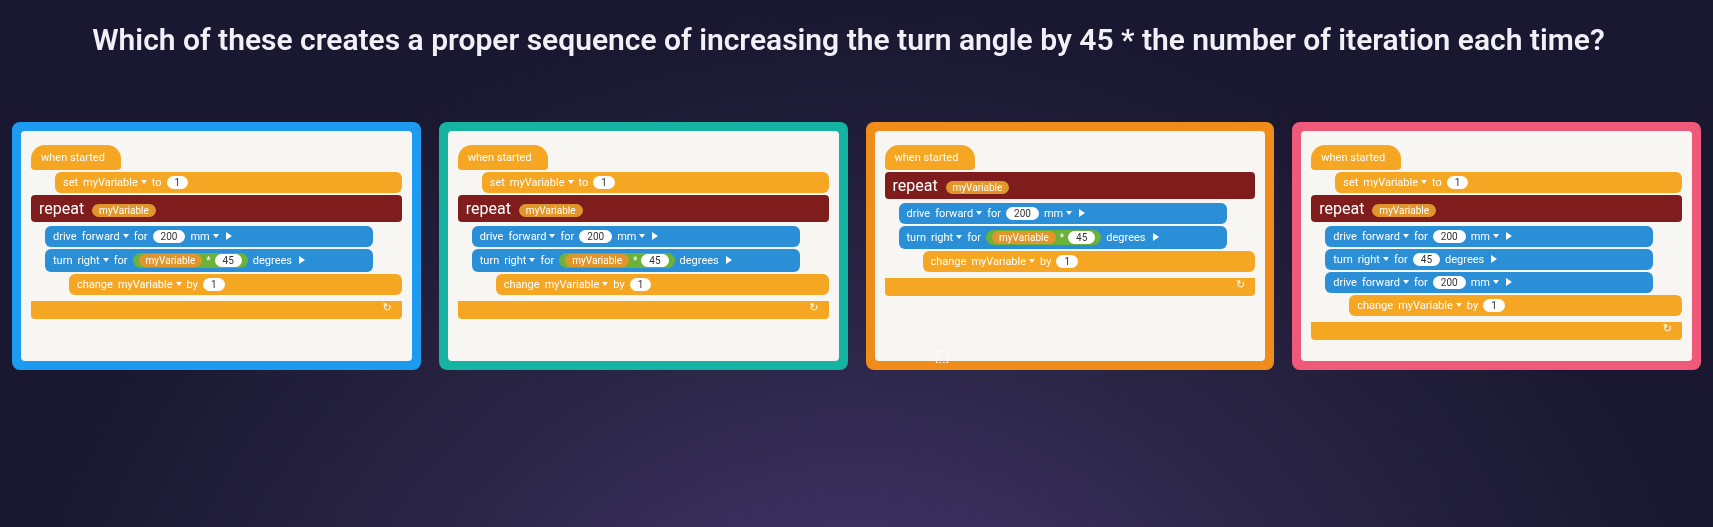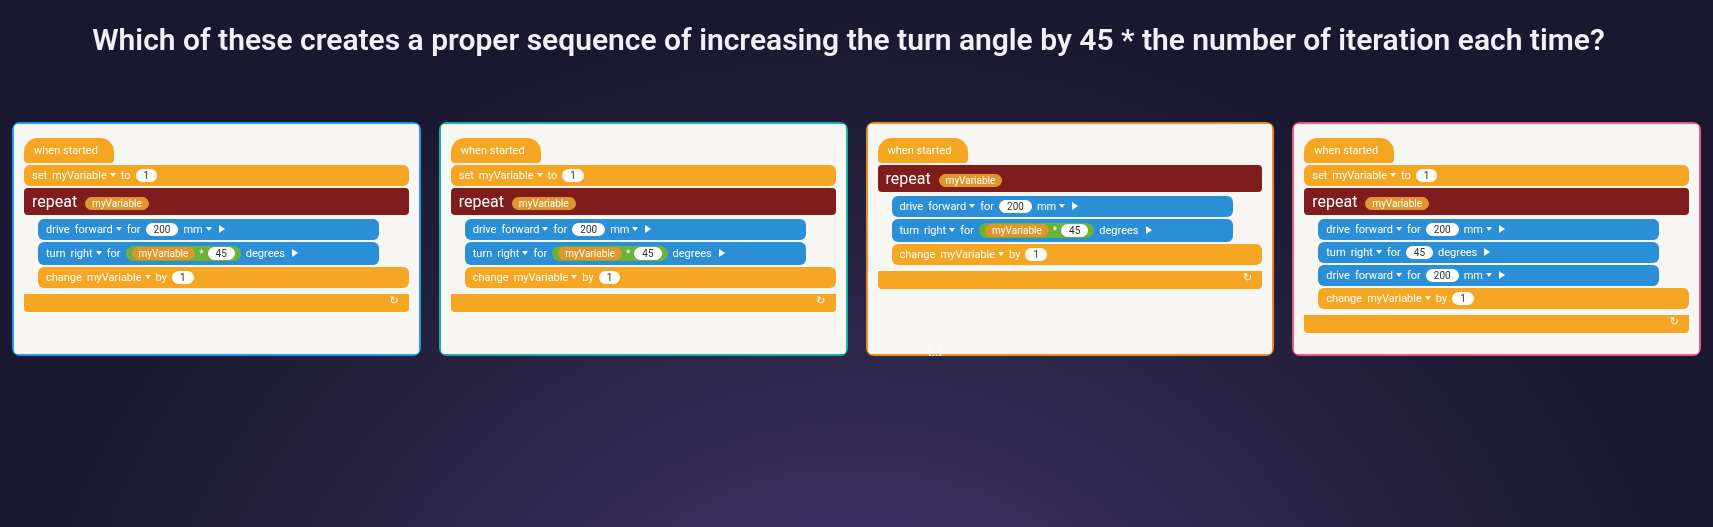--- a/index.html
+++ b/index.html
@@ -23,21 +23,21 @@
   }
   .options {
     display: flex;
     justify-content: space-between;
     gap: 18px;
     padding: 60px 12px 0 12px;
   }
   .option {
     flex: 1;
     border-radius: 8px;
-    padding: 2px;
+    padding: 9px;
     position: relative;
   }
   .opt-blue   { background: #1d9bf0; }
   .opt-teal   { background: #14b3a2; }
   .opt-orange { background: #f08c1a; }
   .opt-pink   { background: #f05a7a; }
   .canvas {
     background: #f8f6f2;
     border-radius: 4px;
     padding: 14px 10px 14px 10px;
@@ -56,21 +56,21 @@
     white-space: nowrap;
     margin-bottom: 2px;
     position: relative;
   }
   .hat { 
     background: #f5a623;
     border-radius: 14px 14px 4px 4px;
     width: 90px;
     padding: 6px 10px;
   }
-  .orange-block { background: #f5a623; }
+  .orange-block { background: #f5a623; margin-left: 24px; }
   .blue-block   { background: #2a8fd6; }
   .rep-wrap {
     background: #7f1d1d;
     border-radius: 4px;
     padding: 4px 8px 4px 8px;
     margin-bottom: 0;
     position: relative;
   }
   .rep-body {
     background: transparent;

